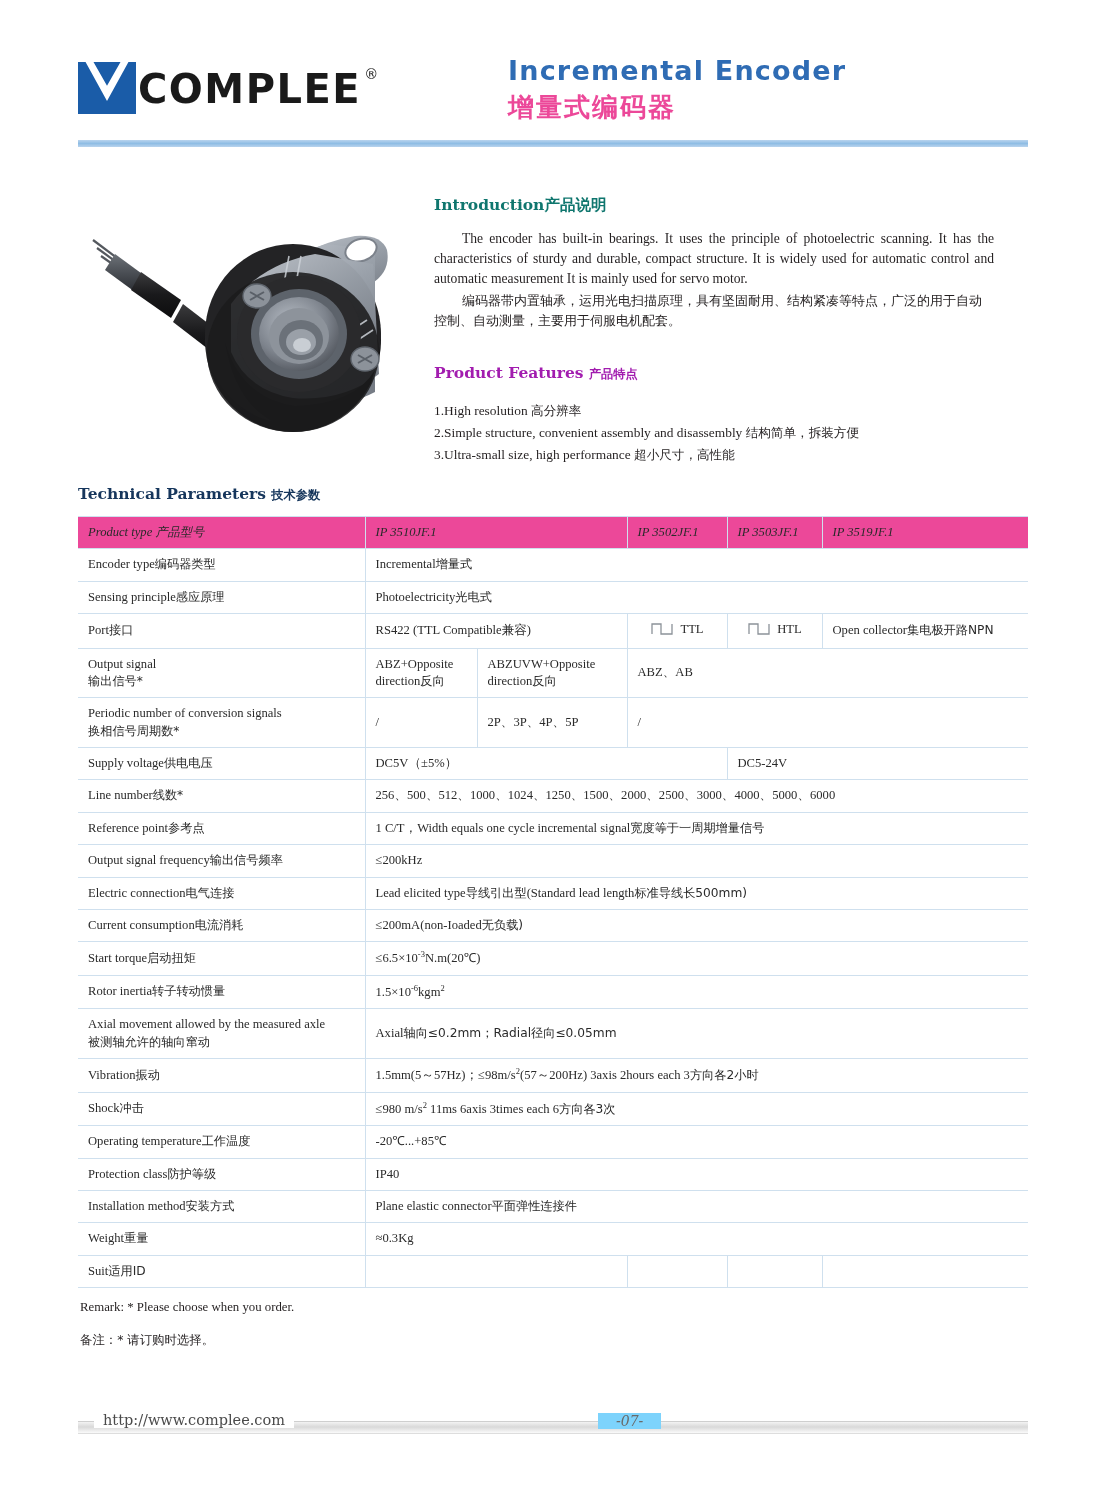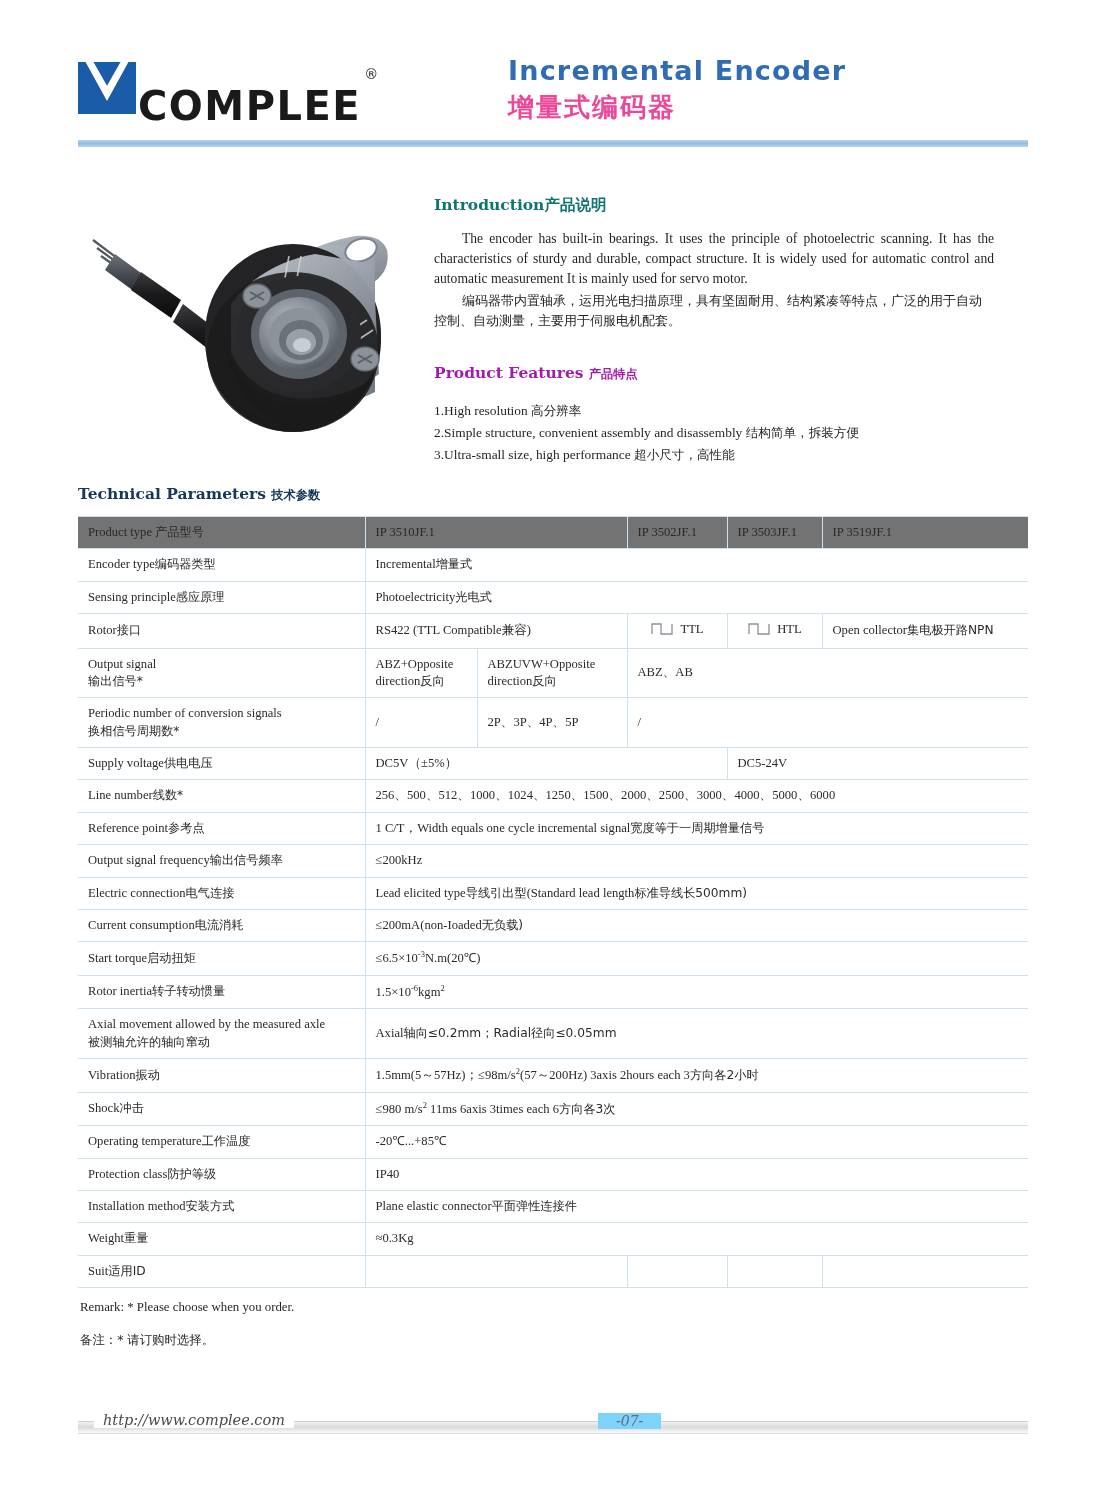--- a/index.html
+++ b/index.html
@@ -16,21 +16,21 @@
   
   .header { position:absolute; left:0; top:0; width:1100px; height:150px; }
 
   .logo-wrap { position:absolute; left:78px; top:62px; display:flex; align-items:flex-start; }
   .logo-mark { width:58px; height:52px; position:relative; }
   .logo-mark .sq { position:absolute; inset:0; background:#1a5ca8; }
   .logo-mark .v  { position:absolute; left:7px; top:-1px; width:44px; height:40px;
                    background:#ffffff;
                    clip-path:polygon(0 0, 18% 0, 50% 62%, 82% 0, 100% 0, 50% 100%); }
   .logo-text { font-family:"DejaVu Sans", sans-serif; font-weight:bold; font-size:40px;
-               letter-spacing:1.5px; color:#1a1a1a; line-height:1; margin-left:2px; margin-top:24px; }
+               letter-spacing:1.5px; color:#1a1a1a; line-height:1; margin-left:2px; margin-top:7px; }
   .logo-reg { font-family:"DejaVu Sans", sans-serif; font-size:14px; color:#1a1a1a;
               margin-left:3px; margin-top:4px; }
 
   .title-en { position:absolute; left:508px; top:55px;
               font-family:"DejaVu Sans", sans-serif; font-weight:bold; font-size:27px;
               letter-spacing:1.2px; color:#2f6cb4; }
   .title-cn { position:absolute; left:508px; top:90px;
               font-family:"DejaVu Sans", sans-serif; font-weight:bold; font-size:26px;
               letter-spacing:2px; color:#ec4899; }
 
@@ -70,36 +70,36 @@
     padding:7px 9px 7px 10px;
     font-size:12.6px;
     line-height:1.38;
     vertical-align:middle;
     color:#2a2a2a;
     background:#ffffff;
   }
   td.lbl { width:287px; border-right:1px solid #cfe0ee; }
   td.vdiv { border-right:1px solid #cfe0ee; }
   .cn { font-family:"DejaVu Sans", sans-serif; font-size:12.2px; }
-  tr.hdr td { background:#737373; }
+  tr.hdr td { background:#ec4899;font-style:italic; }
   .pulse-cell { text-align:center; }
   .pulse { display:inline-block; vertical-align:-2px; margin-right:7px; }
   sup { font-size:8.5px; vertical-align:super; }
 
   .remark { position:absolute; left:80px; top:1300px; width:800px; }
   .remark p { margin:0 0 17px 0; font-size:12.8px; }
   .remark p.cn2 { font-family:"DejaVu Sans", sans-serif; font-size:12.4px; }
 
   
   .footer { position:absolute; left:78px; top:1412px; width:950px; height:26px; }
   .foot-bar { position:absolute; left:0; top:9px; width:950px; height:13px;
               background:linear-gradient(to bottom,#f3f3f3,#d9d9d9 45%,#fafafa);
               border-top:1px solid #cfcfcf; border-bottom:1px solid #dddddd; }
   .foot-url { position:absolute; left:16px; top:0px; background:#ffffff; padding:0 9px;
-              font-family:"DejaVu Serif", serif; font-style:italic; font-size:14.5px; color:#4a4a4a; }
+              font-family:"DejaVu Serif", serif; font-size:14.5px; color:#4a4a4a; }
   .foot-pg { position:absolute; left:520px; top:1px; background:#7dd3fc; padding:0 18px;
              font-family:"DejaVu Serif", serif; font-style:italic; font-size:14px; color:#6a6a6a; }
 </style>
 </head>
 <body>
 
 <div class="header">
   <div class="logo-wrap">
     <div class="logo-mark">
       <div class="sq"></div>
@@ -254,21 +254,21 @@
       <td class="lbl">
         <span>Sensing principle</span><span class="cn">感应原理</span>
       </td>
       <td colspan="5">
         <span>Photoelectricity</span><span class="cn">光电式</span>
       </td>
     </tr>
 
     <tr>
       <td class="lbl">
-        <span>Rotor</span><span class="cn">接口</span>
+        <span>Port</span><span class="cn">接口</span>
       </td>
       <td colspan="2" class="vdiv">RS422 (TTL Compatible兼容)</td>
       <td class="vdiv pulse-cell">
         <span class="pulse">
           <svg width="22" height="13" viewBox="0 0 22 13">
               <path d="M1 12 L1 2 L10 2 L10 12 L21 12 L21 2" fill="none" stroke="#8c9299" stroke-width="1.3"></path>
             </svg>
         </span><span>TTL</span>
       </td>
       <td class="vdiv pulse-cell">

